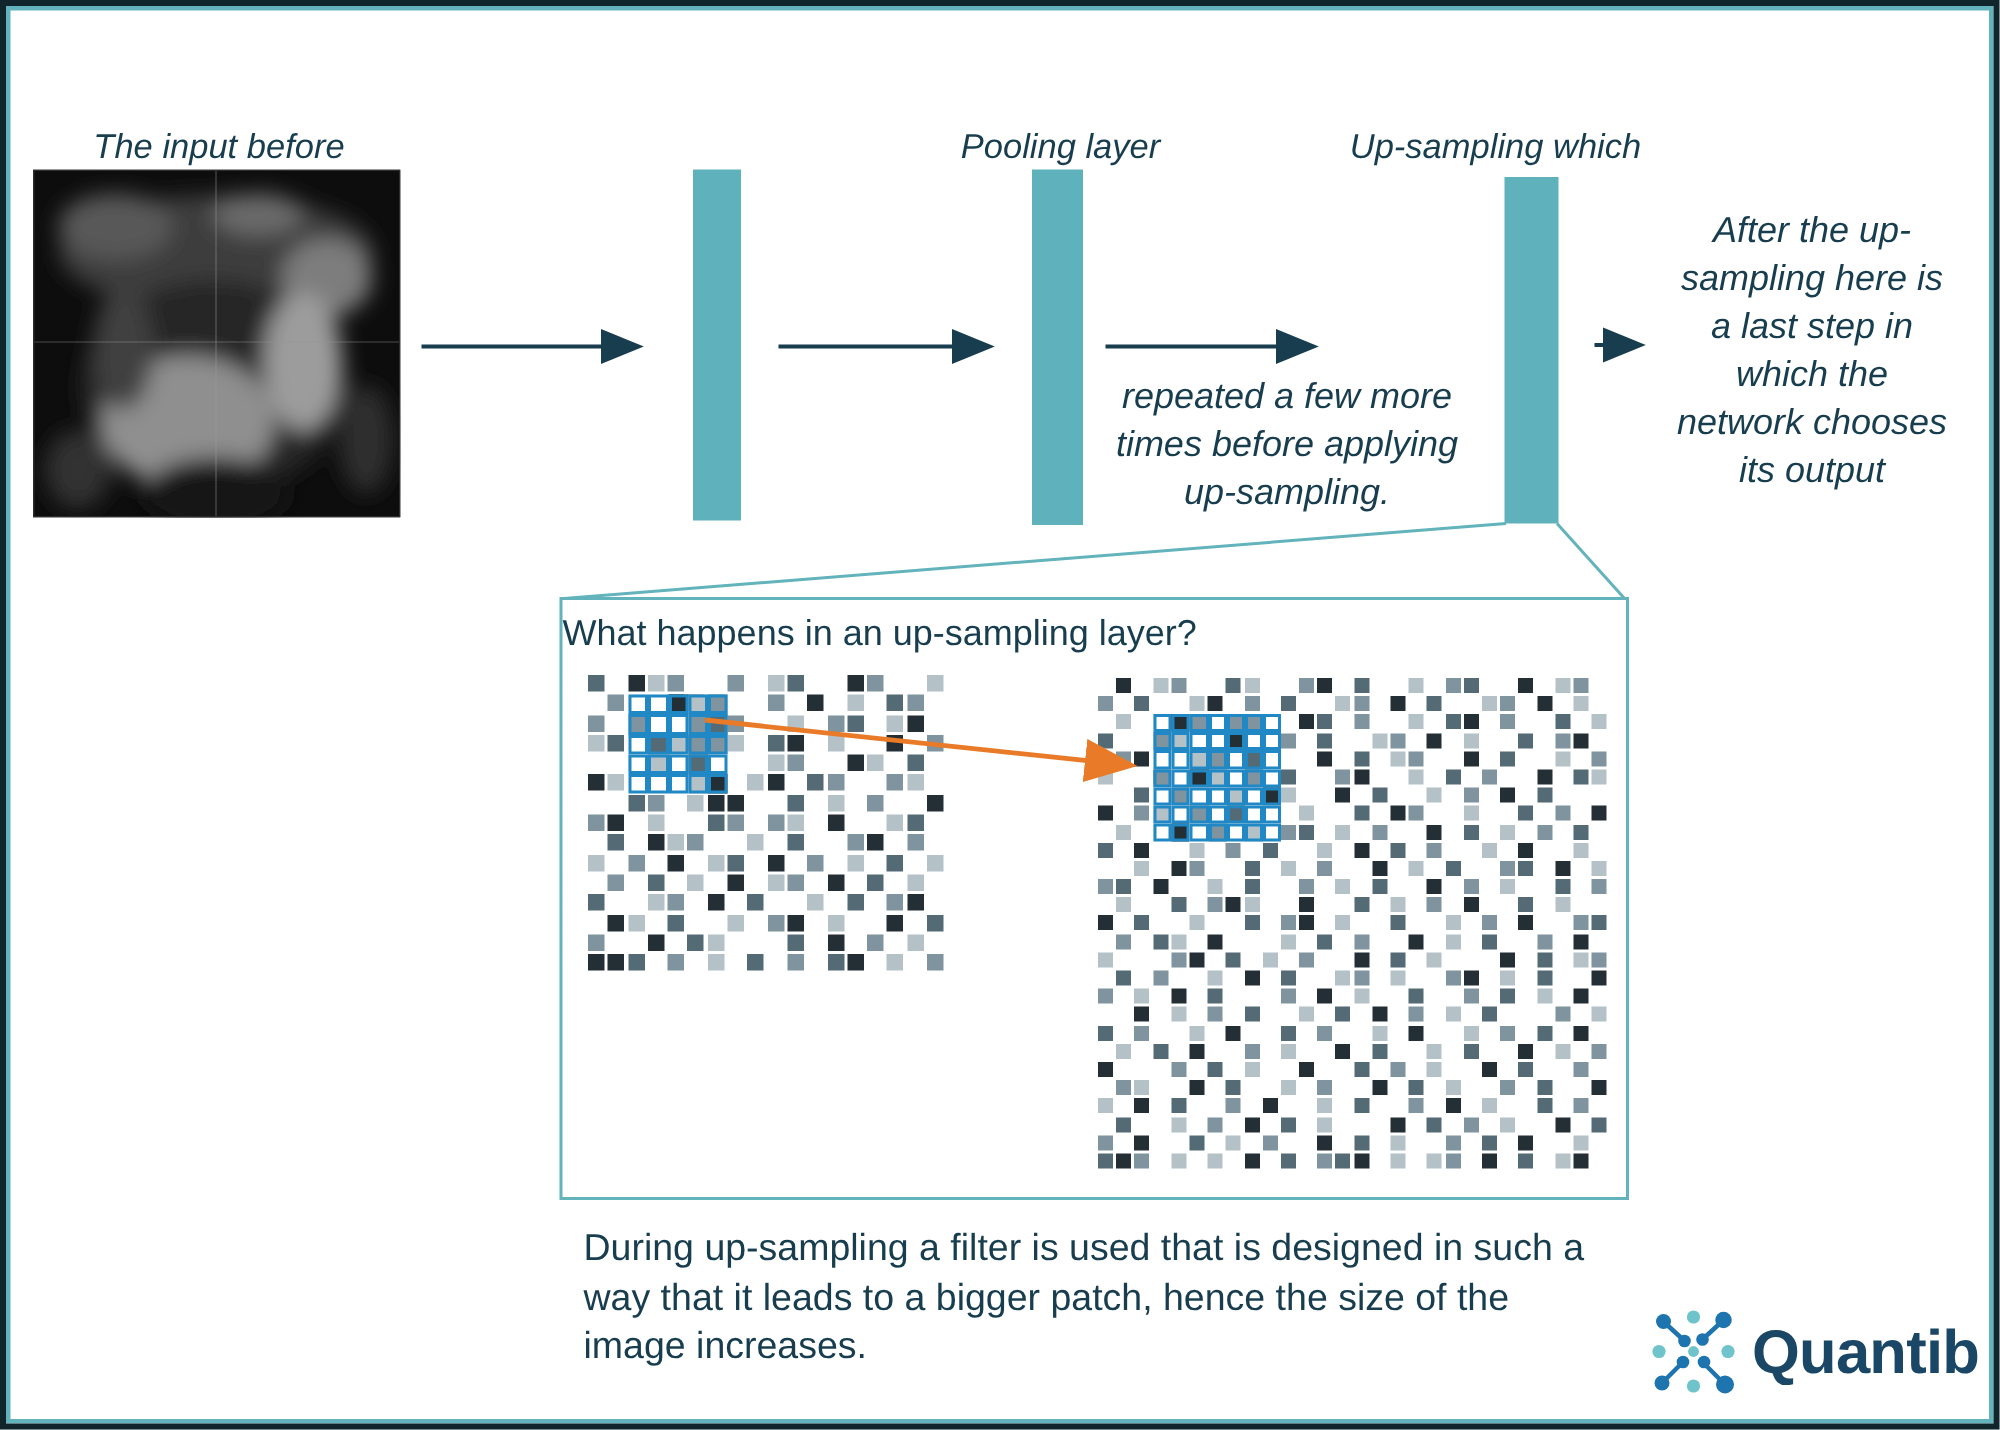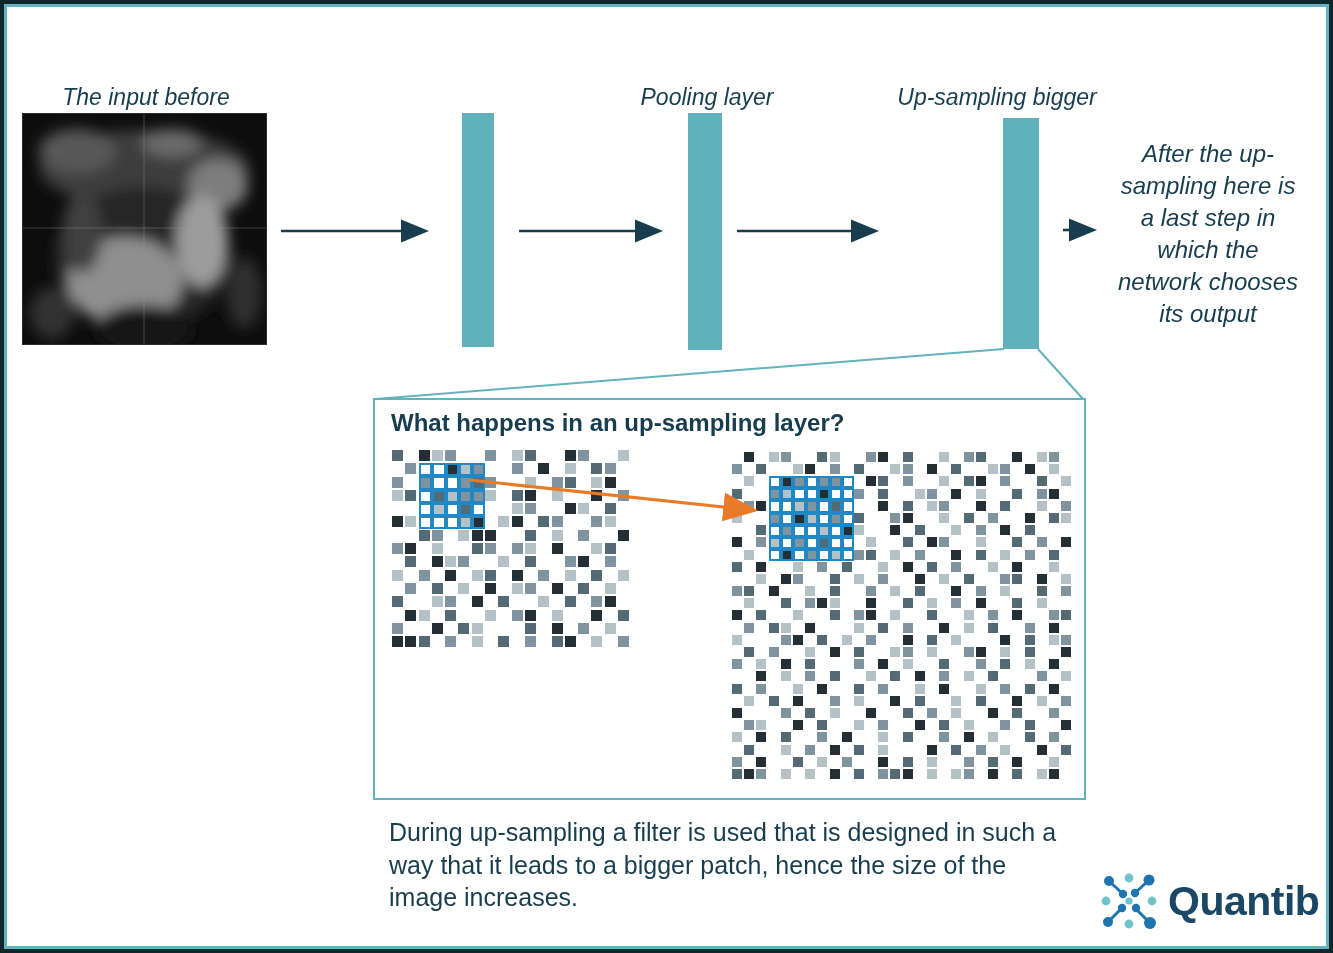--- a/index.html
+++ b/index.html
@@ -49,21 +49,21 @@
   .overlay-svg{position:absolute;inset:0;z-index:10;pointer-events:none;}
 </style>
 </head>
 <body>
 
 <div class="stage">
 
 
   <div class="abs layer-label" style="left:146px;">The input before</div>
   <div class="abs layer-label" style="left:707px;">Pooling layer</div>
-  <div class="abs layer-label" style="left:997px;">Up-sampling bigger</div>
+  <div class="abs layer-label" style="left:997px;">Up-sampling which</div>
 
   <div class="abs" style="left:22px;top:113px;width:245px;height:232px;">
     <svg width="245" height="232" viewBox="0 0 245 232">
       <defs>
           <filter id="blur1" x="-40%" y="-40%" width="180%" height="180%">
             <feGaussianBlur stdDeviation="7"></feGaussianBlur>
           </filter>
         </defs>
       <rect x="0" y="0" width="245" height="232" fill="#0d0d0d"></rect>
       <g filter="url(#blur1)">
@@ -82,20 +82,23 @@
       <line x1="122" y1="0" x2="122" y2="232" stroke="#9a9a9a" stroke-width="0.8" opacity="0.45"></line>
       <line x1="0" y1="115" x2="245" y2="115" stroke="#9a9a9a" stroke-width="0.8" opacity="0.45"></line>
       <rect x="0.5" y="0.5" width="244" height="231" fill="none" stroke="#2c2c2c" stroke-width="1"></rect>
     </svg>
   </div>
 
   <div class="abs bar" style="left:462px;top:113px;width:32px;height:234px;"></div>
   <div class="abs bar" style="left:688px;top:113px;width:34px;height:237px;"></div>
   <div class="abs bar" style="left:1003px;top:118px;width:36px;height:231px;"></div>
 
+  <div class="abs para" style="left:858px;top:249px;width:290px;">repeated a few more
+times before applying
+up-sampling.</div>
   <div class="abs para" style="left:1208px;top:138px;width:220px;">After the up-
 sampling here is
 a last step in
 which the
 network chooses
 its output</div>
 
   <svg class="overlay-svg" width="1333" height="953" viewBox="0 0 1333 953">
     <defs>
       <marker id="navyhead" markerWidth="11" markerHeight="10" refX="9" refY="4.5" orient="auto">
@@ -108,21 +111,21 @@
     <line x1="281" y1="231" x2="424" y2="231" stroke="#173d4e" stroke-width="2.6" marker-end="url(#navyhead)"></line>
     <line x1="519" y1="231" x2="658" y2="231" stroke="#173d4e" stroke-width="2.6" marker-end="url(#navyhead)"></line>
     <line x1="737" y1="231" x2="874" y2="231" stroke="#173d4e" stroke-width="2.6" marker-end="url(#navyhead)"></line>
     <line x1="1063" y1="230" x2="1092" y2="230" stroke="#173d4e" stroke-width="2.6" marker-end="url(#navyhead)"></line>
     <line x1="1004" y1="349" x2="376" y2="399" stroke="#62b3bb" stroke-width="2"></line>
     <line x1="1038" y1="349" x2="1083" y2="399" stroke="#62b3bb" stroke-width="2"></line>
     <line x1="470" y1="480" x2="752" y2="510" stroke="#e97b28" stroke-width="3.2" marker-end="url(#orangehead)"></line>
   </svg>
 
   <div class="abs upsample-box">
-    <div class="abs box-heading" style="left:16px;top:9px;font-weight:bold;">What happens in an up-sampling layer?</div>
+    <div class="abs box-heading" style="left:0;top:9px;">What happens in an up-sampling layer?</div>
     <div class="abs pixel-grid grid-left" style="left:17px;top:50px;">
         <div class="cell" style="background: rgb(84, 107, 118);"></div>
         <div class="cell"></div>
         <div class="cell" style="background: rgb(35, 47, 53);"></div>
         <div class="cell" style="background: rgb(180, 194, 200);"></div>
         <div class="cell" style="background: rgb(127, 148, 158);"></div>
         <div class="cell"></div>
         <div class="cell"></div>
         <div class="cell" style="background: rgb(127, 148, 158);"></div>
         <div class="cell"></div>

